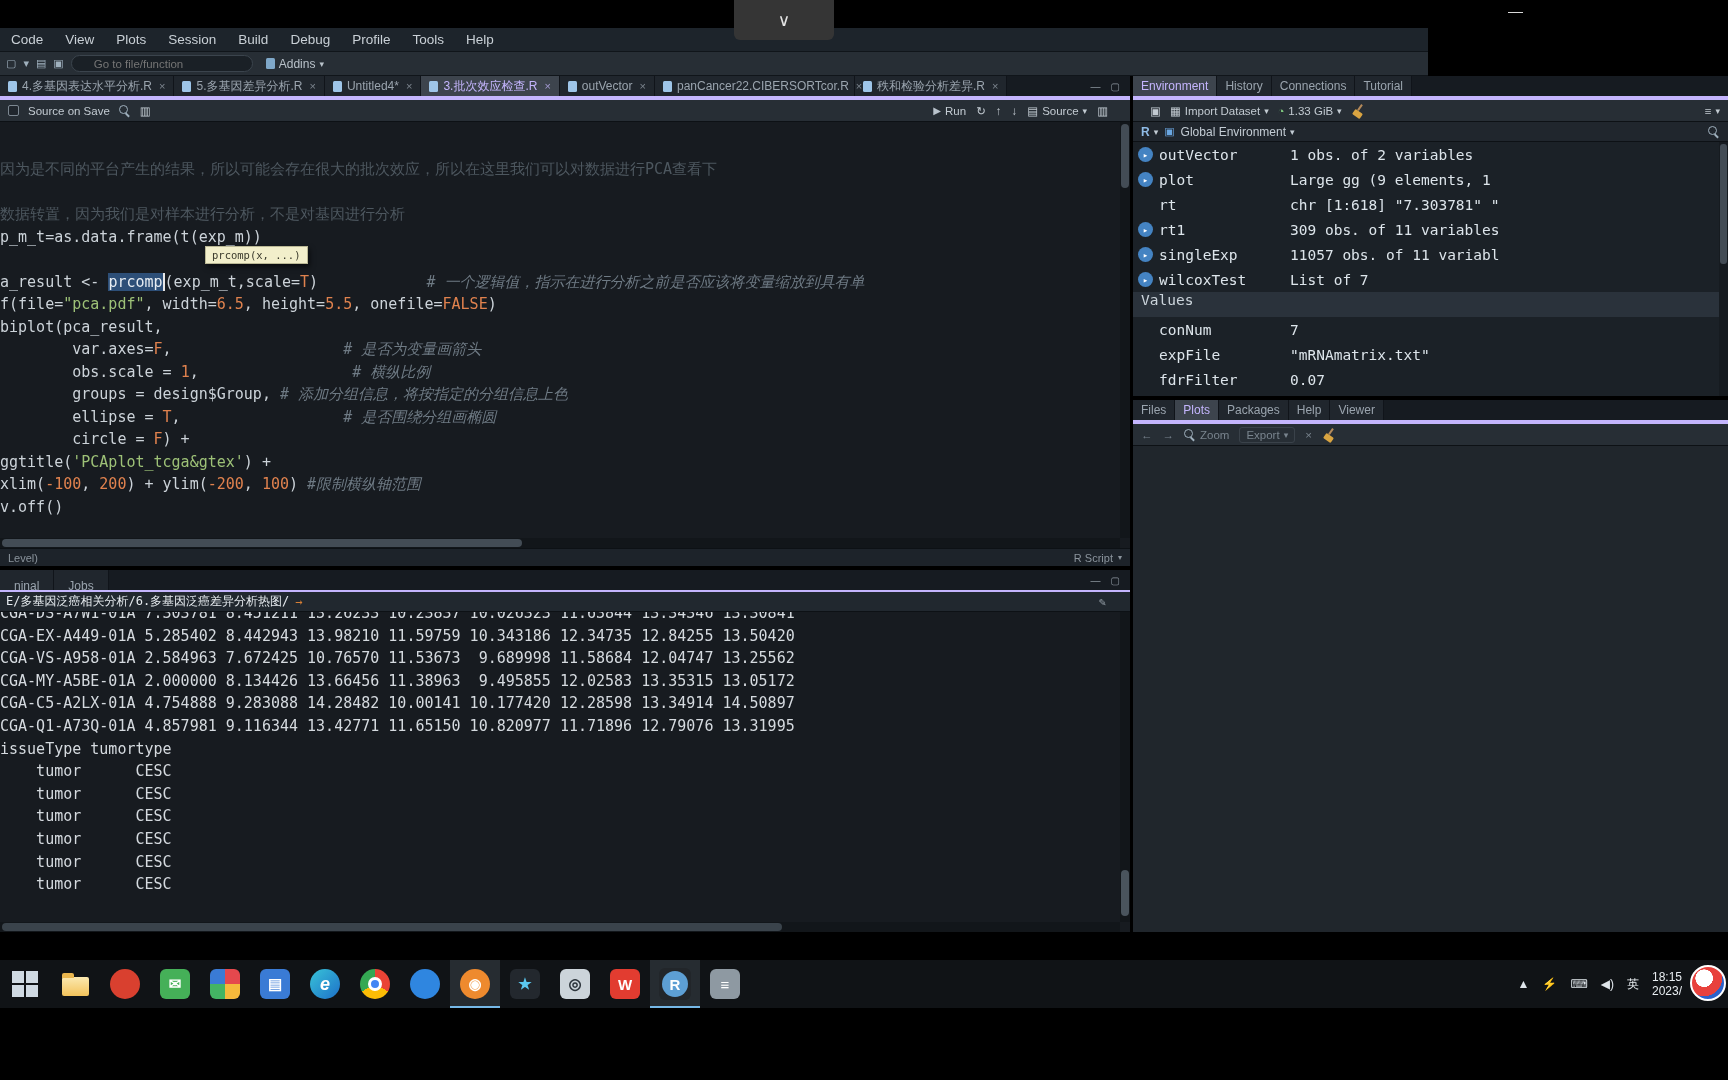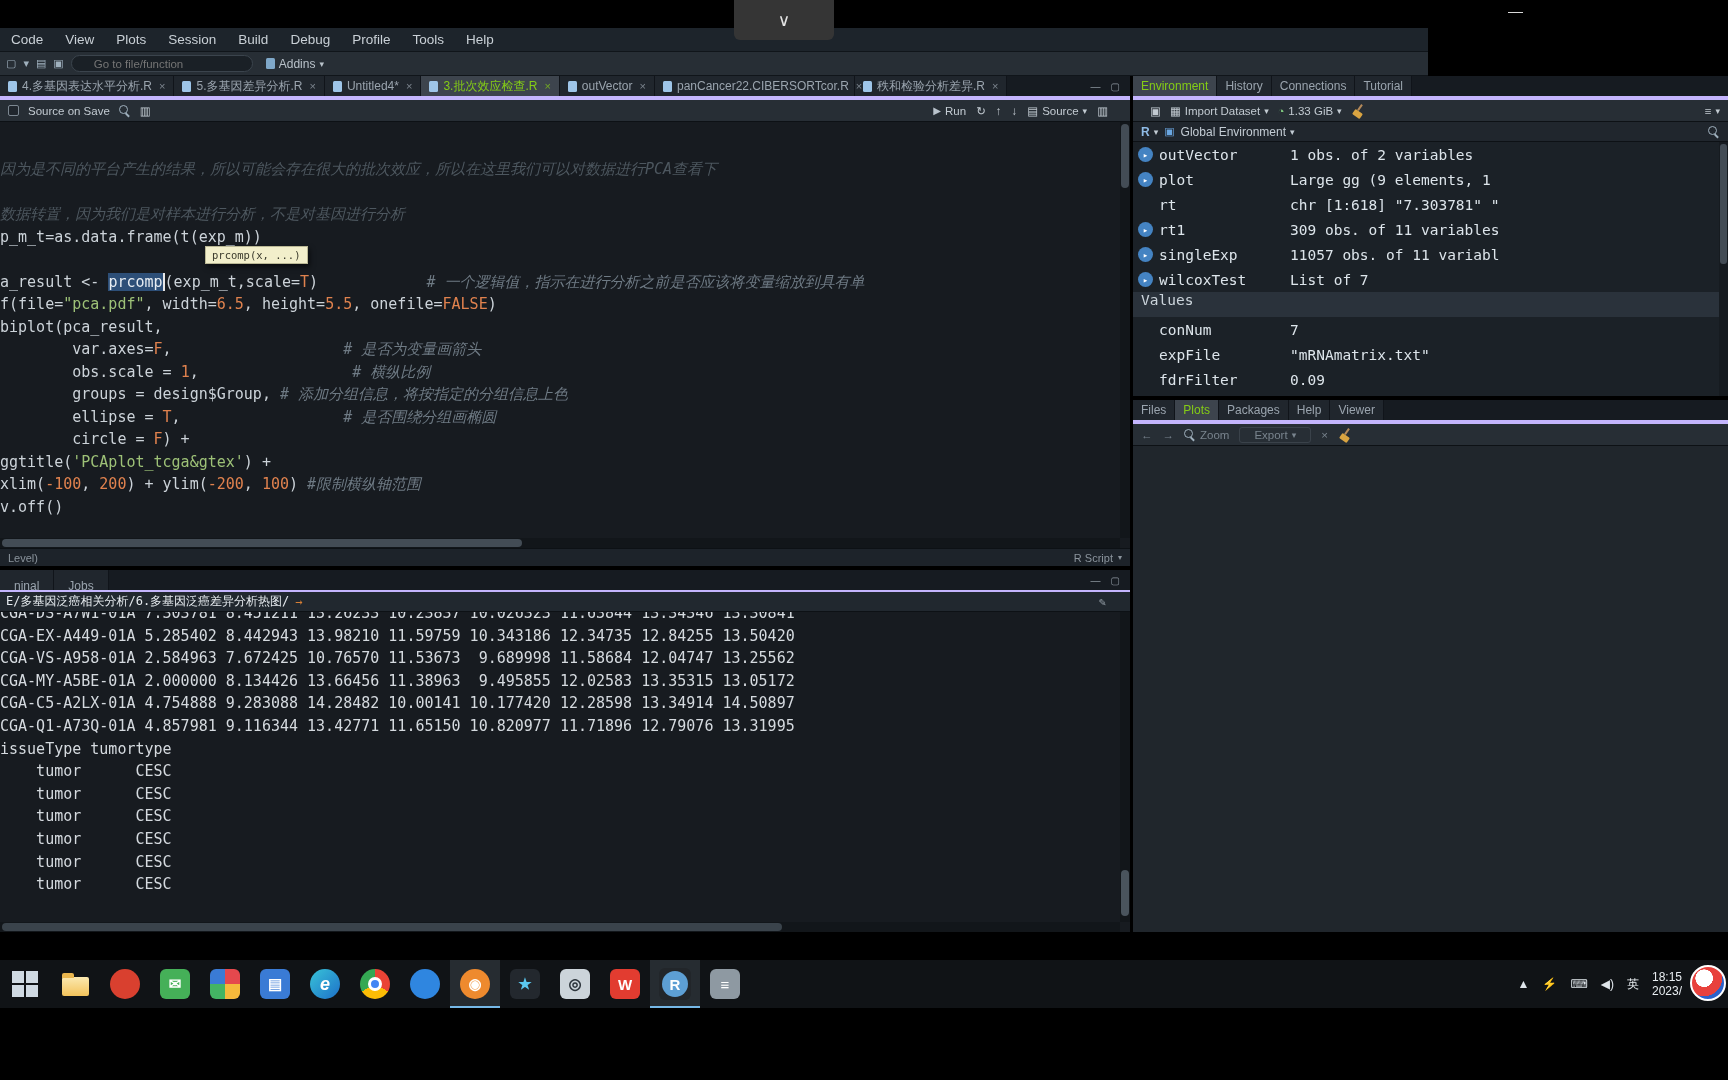--- a/index.html
+++ b/index.html
@@ -28,39 +28,39 @@
   .addins{display:flex;align-items:center;gap:4px;font-size:12px;color:#b9c2ca;margin-left:6px}
 
   .main{position:absolute;left:0;top:48px;width:100%;height:856px;background:#000}
   .leftcol{position:absolute;left:0;top:0;width:1130px;height:856px}
   .rightcol{position:absolute;left:1133px;top:0;width:595px;height:856px}
 
   
   .tabbar{height:24px;background:#161b21;border-bottom:4px solid #c4b5fd;display:flex;align-items:stretch;overflow:hidden}
   .etab{display:flex;align-items:center;gap:5px;padding:0 8px;font-size:12px;background:#20262d;
     color:#9aa4ae;border-right:1px solid #10141a;white-space:nowrap;max-width:200px}
-  .etab.active{background:#3d444d;color:#84cc16}
+  .etab.active{background:#3d444d;color:#c4b5fd}
   .tab-file-icon{width:9px;height:11px;background:#9ec5e8;border-radius:1.5px;flex:none}
   .tab-close{font-size:11px;opacity:.75;margin-left:2px}
   .winbtns{margin-left:auto;display:flex;align-items:center;gap:10px;padding:0 10px;color:#8b959e;font-size:10px}
 
   
   .editor-pane{position:absolute;left:0;top:0;width:100%;height:490px;background:#171b20}
   .ed-toolbar{position:absolute;left:0;top:24px;width:100%;height:22px;background:#272e35;
     border-bottom:1px solid #0d1115;display:flex;align-items:center;gap:9px;padding:0 8px;
     font-size:11.5px;color:#c3cbd2}
   .ed-right{margin-left:auto;display:flex;align-items:center;gap:10px;padding-right:14px}
   .cb{width:11px;height:11px;border:1px solid #7c8791;border-radius:2px;background:#20262d;display:inline-block}
   .btnish{display:flex;align-items:center;gap:4px}
   .code-area{position:absolute;left:0;top:46px;width:1120px;height:416px;overflow:hidden;background:#171b20}
   #code-lines{padding-top:36px}
   .code-line{height:22.5px;white-space:pre;font:15px "DejaVu Sans Mono",monospace;line-height:22.5px}
   .tok-p{color:#ccd3d9}
   .tok-cm{color:#6e7a84;font-style:italic}
-  .tok-cmdim{color:#4d575f;font-style:italic}
+  .tok-cmdim{color:#4d575f;}
   .tok-str{color:#9dc177}
   .tok-num{color:#e0824e}
   .tok-ct{color:#e0824e}
   .tok-sel{color:#e6ecf2;background:#2d4f78;border-right:2px solid #e8e8e8}
   .tooltip{position:absolute;left:205px;top:124px;background:#f2efcb;color:#3a3a2c;
     font:10.5px "DejaVu Sans Mono",monospace;padding:2px 6px;border:1px solid #b9b794;
     box-shadow:2px 3px 5px rgba(0,0,0,.55);z-index:5}
   .ed-vscroll{position:absolute;right:0;top:46px;width:10px;height:416px;background:#12161a}
   .ed-vscroll .thumb{position:absolute;left:1px;top:2px;width:8px;height:64px;background:#434c55;border-radius:4px}
   .ed-hscroll{position:absolute;left:0;top:462px;width:1120px;height:10px;background:#12161a}
@@ -106,21 +106,21 @@
   .env-value{flex:1;overflow:hidden}
   .env-header{height:25px;line-height:25px;background:#2a323b;color:#ccd5dc;
     font:14.5px "DejaVu Sans Mono",monospace;padding-left:8px}
   .env-vscroll{position:absolute;right:0;top:66px;width:9px;height:254px;background:#161b20}
   .env-vscroll .thumb{position:absolute;left:1px;top:2px;width:7px;height:120px;background:#434c55;border-radius:3px}
   .hdiv{position:absolute;left:0;top:320px;width:100%;height:4px;background:#000}
   .plots-pane{position:absolute;left:0;top:324px;width:100%;height:532px;background:#1e242a}
   .plots-toolbar{position:absolute;left:0;top:24px;width:100%;height:22px;background:#272e35;
     border-bottom:1px solid #0d1115;display:flex;align-items:center;gap:10px;padding:0 8px;
     font-size:11.5px;color:#79848e}
-  .export-btn{display:flex;align-items:center;gap:4px;border:1px solid #3a424a;border-radius:3px;padding:1px 14px}
+  .export-btn{display:flex;align-items:center;gap:4px;border:1px solid #3a424a;border-radius:3px;padding:1px 6px}
   .plots-body{position:absolute;left:0;top:46px;width:100%;height:486px;background:#20262c}
 
   
   .mag{width:12px;height:12px;position:relative;display:inline-block;flex:none}
   .mag::before{content:"";position:absolute;width:7px;height:7px;border:1.5px solid #9fb0bd;border-radius:50%;left:0;top:0}
   .mag::after{content:"";position:absolute;width:5px;height:1.5px;background:#9fb0bd;transform:rotate(45deg);left:6px;top:9px}
   .broom{width:14px;height:14px;position:relative;display:inline-block;flex:none}
   .broom::before{content:"";position:absolute;left:8px;top:0;width:2px;height:7px;background:#b48a5a;transform:rotate(35deg)}
   .broom::after{content:"";position:absolute;left:2px;top:7px;width:9px;height:6px;background:#d9a441;border-radius:1px;transform:rotate(35deg)}
   .gauge{color:#7fc97f;font-size:11px}
@@ -402,21 +402,21 @@
         <div id="env-list">
             <div class="env-row"><span class="env-expander">▸</span><span class="env-name">outVector</span><span class="env-value">1 obs. of 2 variables</span></div>
             <div class="env-row"><span class="env-expander">▸</span><span class="env-name">plot</span><span class="env-value">Large gg (9 elements, 1</span></div>
             <div class="env-row"><span class="env-name">rt</span><span class="env-value">chr [1:618] "7.303781" "</span></div>
             <div class="env-row"><span class="env-expander">▸</span><span class="env-name">rt1</span><span class="env-value">309 obs. of 11 variables</span></div>
             <div class="env-row"><span class="env-expander">▸</span><span class="env-name">singleExp</span><span class="env-value">11057 obs. of 11 variabl</span></div>
             <div class="env-row"><span class="env-expander">▸</span><span class="env-name">wilcoxTest</span><span class="env-value">List of 7</span></div>
             <div class="env-header">Values</div>
             <div class="env-row"><span class="env-name">conNum</span><span class="env-value">7</span></div>
             <div class="env-row"><span class="env-name">expFile</span><span class="env-value">"mRNAmatrix.txt"</span></div>
-            <div class="env-row"><span class="env-name">fdrFilter</span><span class="env-value">0.09</span></div>
+            <div class="env-row"><span class="env-name">fdrFilter</span><span class="env-value">0.07</span></div>
           </div>
         <div class="env-vscroll">
             <div class="thumb"></div>
           </div>
       </div>
 
       <div class="hdiv"></div>
 
       <div class="plots-pane">
         <div class="tabbar">

